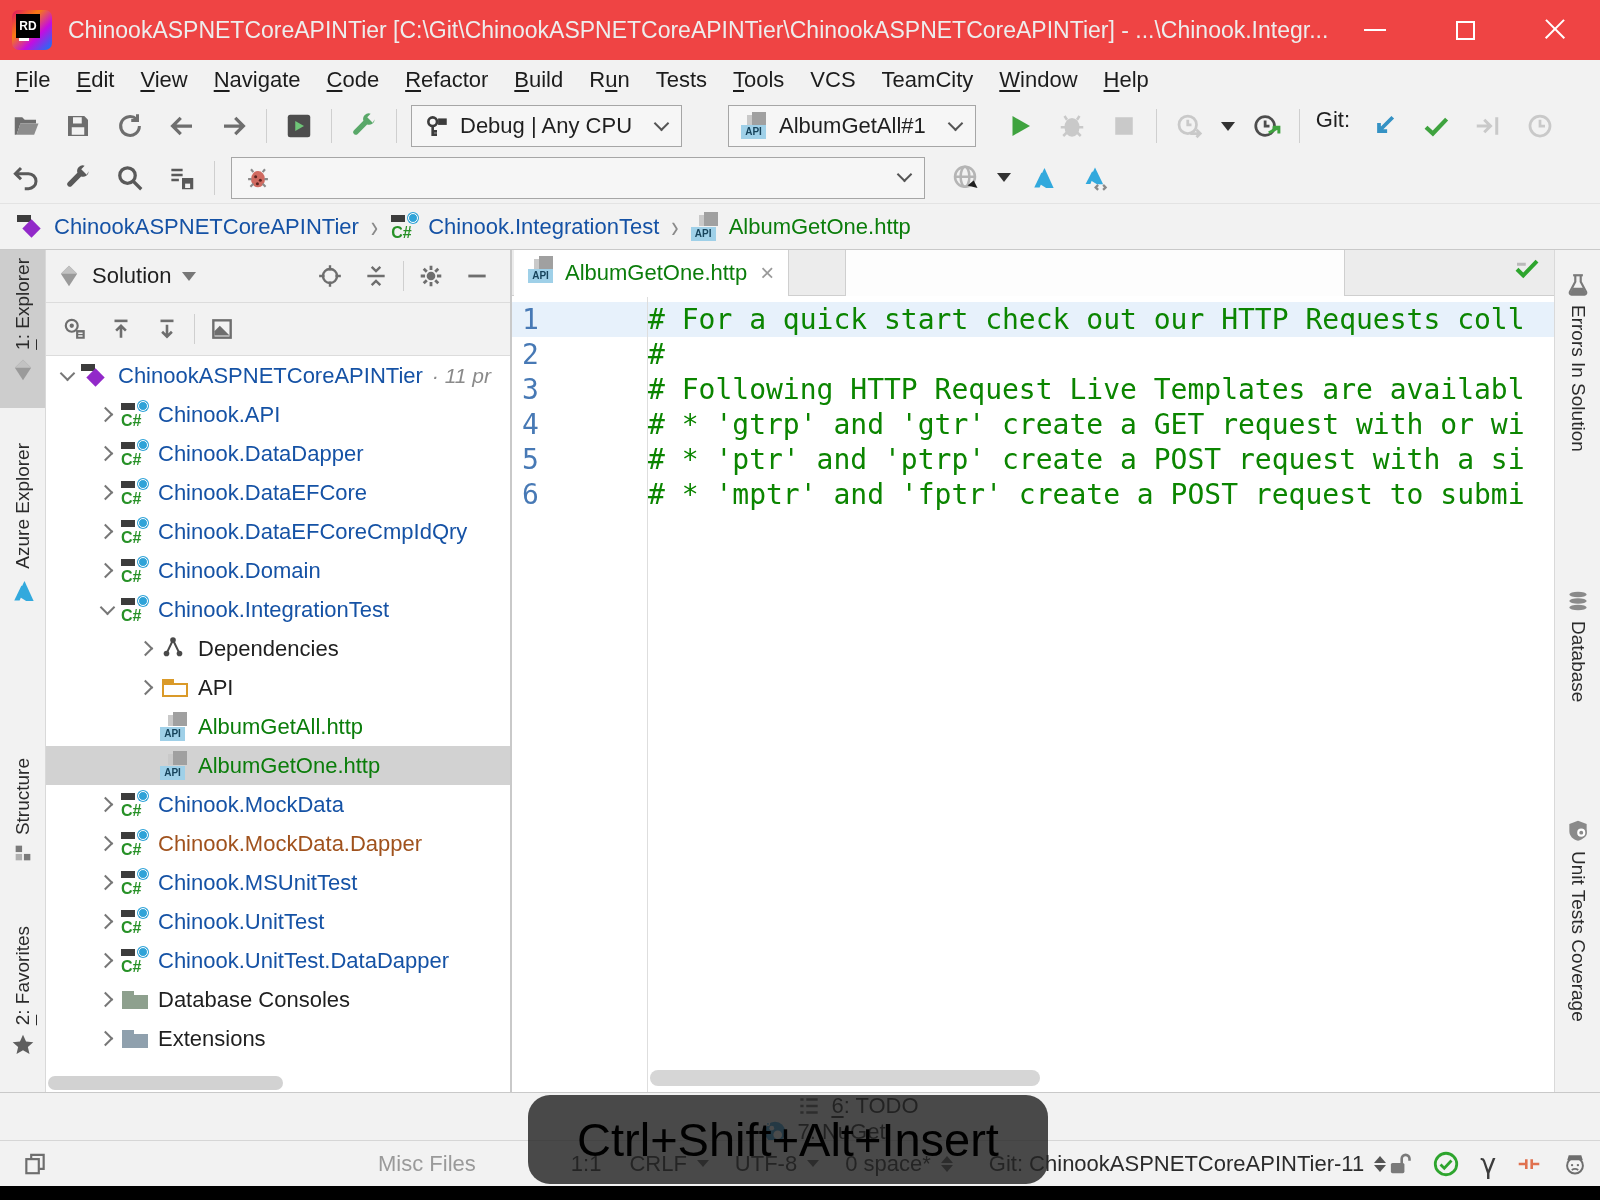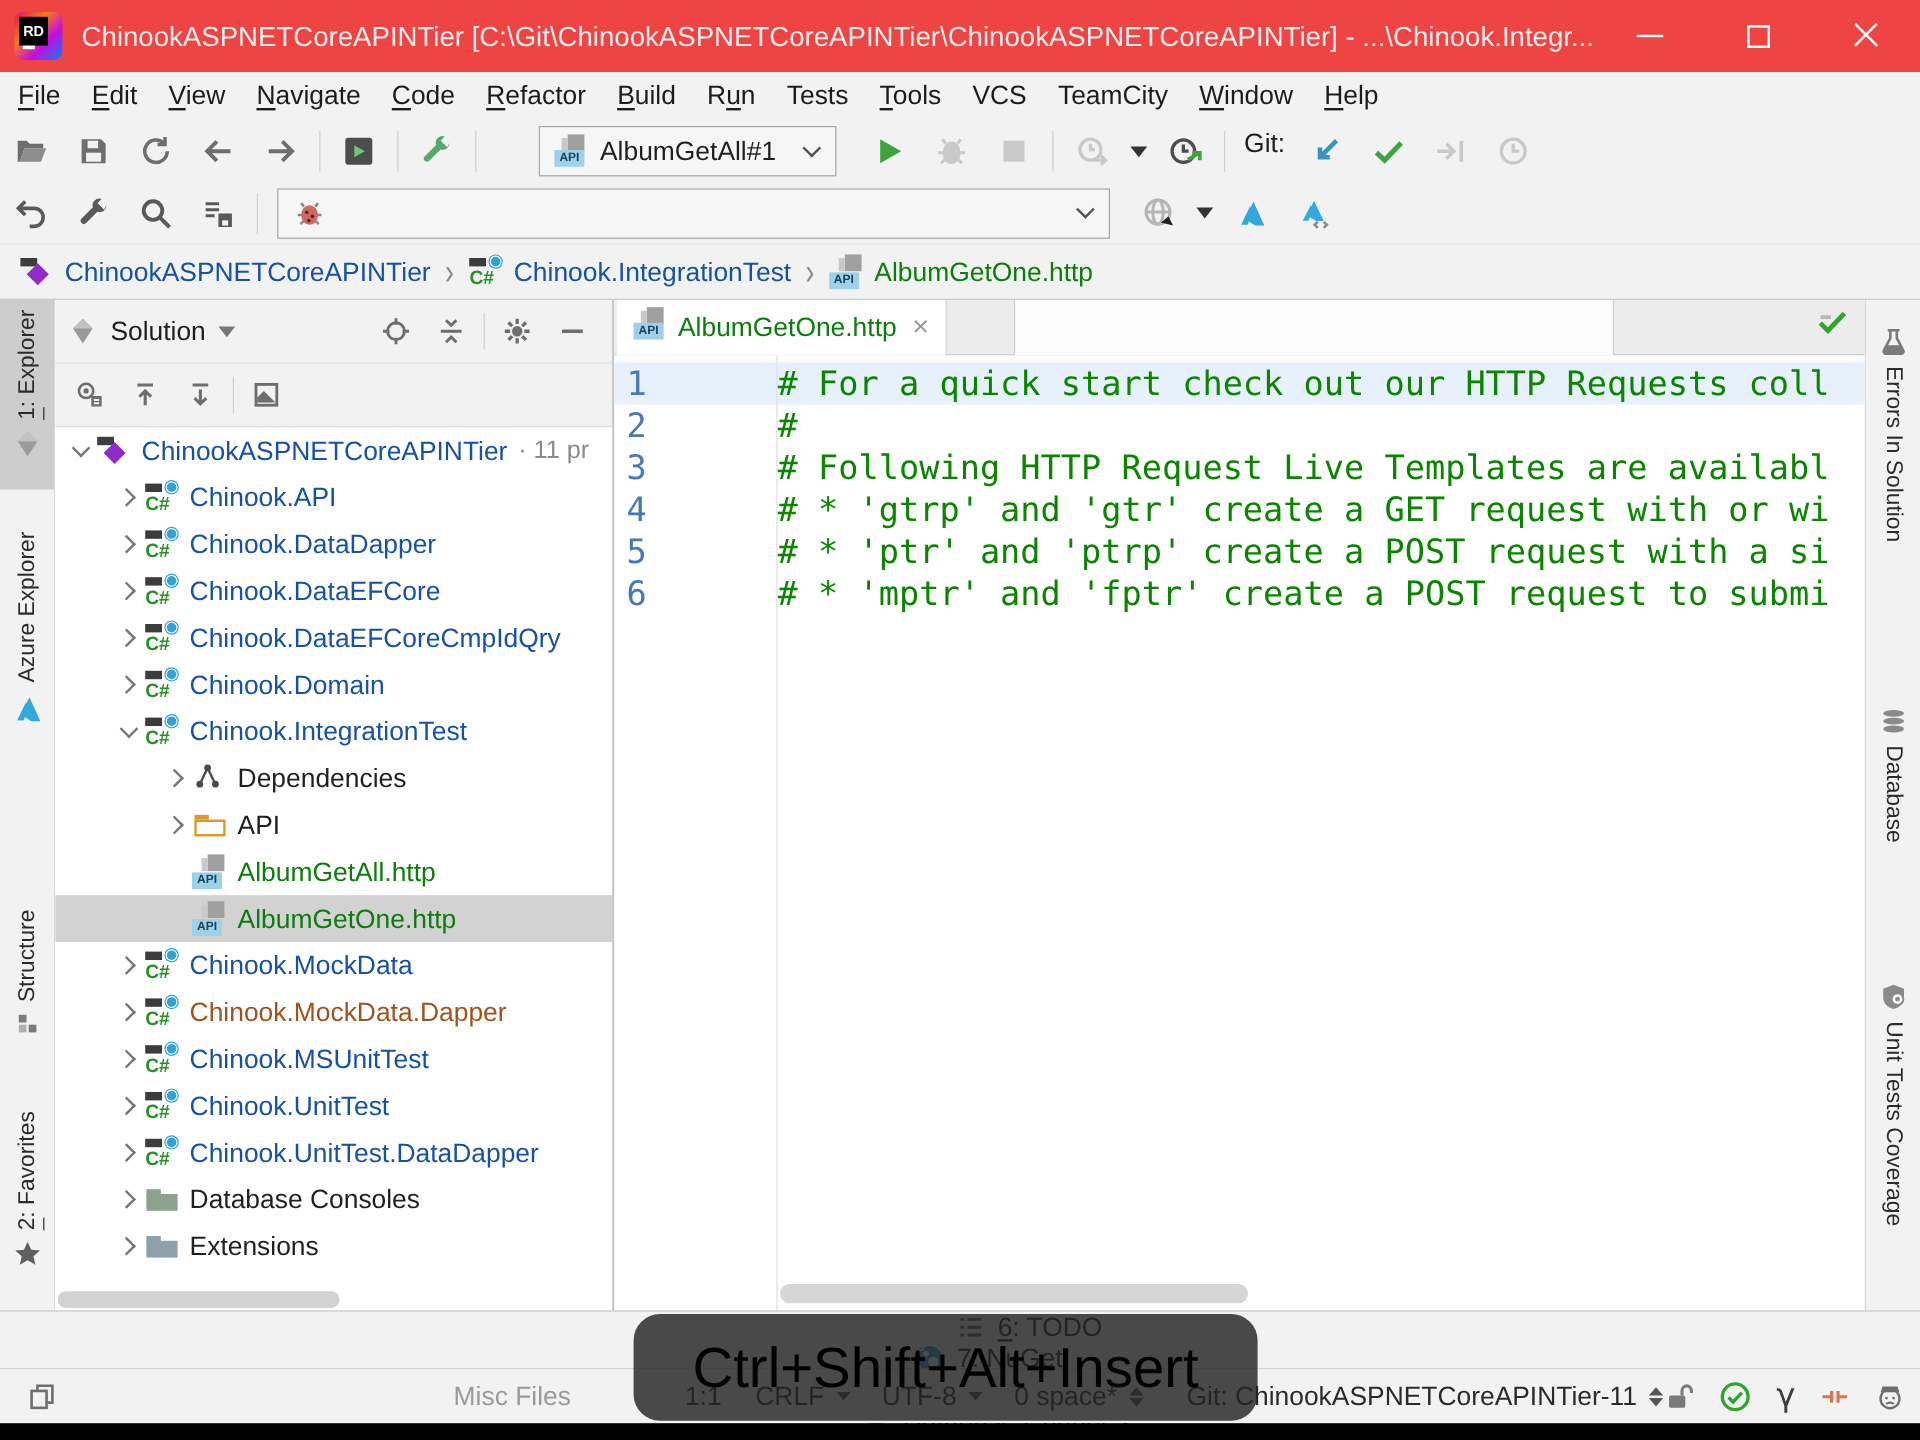--- a/index.html
+++ b/index.html
@@ -62,21 +62,21 @@
   .sol-title { font-size:22px; margin:0 4px 0 10px; }
   .hbtn { width:46px; height:42px; display:flex; align-items:center; justify-content:center; flex:none; }
   .hsep { width:1px; height:30px; background:#cfcfcf; margin:0 4px; }
   .tree { position:relative; }
   .tree-row { height:39px; display:flex; align-items:center; font-size:22px; white-space:nowrap; overflow:hidden; }
   .tree-row.selected { background:#d2d2d2; }
   .tch { width:26px; height:26px; flex:none; display:flex; align-items:center; justify-content:center; }
   .tch.right::before { content:""; width:9px; height:9px; border-right:2.5px solid #777; border-bottom:2.5px solid #777; transform:rotate(-45deg); margin-left:-3px; }
   .tch.down::before { content:""; width:9px; height:9px; border-right:2.5px solid #777; border-bottom:2.5px solid #777; transform:rotate(45deg); margin-top:-4px; }
   .tlabel { margin-left:8px; }
-  .tsuffix { margin-left:9px; color:#8a8a8a; font-size:21px; }
+  .tsuffix { margin-left:9px; color:#8a8a8a; font-style:italic; font-size:21px; }
 
   
   .ic { position:relative; width:30px; height:30px; flex:none; display:inline-block; }
   .ic .corner { position:absolute; left:1px; top:3px; width:14px; height:7px; background:#3c3c3c; }
   .ic-csproj b { position:absolute; left:1px; bottom:0px; font-size:16px; font-weight:bold; color:#279127; }
   .ic-csproj .dot { position:absolute; right:2px; top:1px; width:10px; height:10px; border-radius:50%; background:#2fa3d8; border:1.5px solid #fff; box-shadow:0 0 0 1px #2fa3d8; }
   .ic-sol .dia { position:absolute; left:9px; top:10px; width:13px; height:13px; background:#9229c9; transform:rotate(45deg); }
   .ic-http .page { position:absolute; right:3px; top:0; width:14px; height:14px; background:#a0a0a0; }
   .ic-http .page::after { content:""; position:absolute; left:-5px; top:3px; width:5px; height:11px; background:#c9c9c9; }
   .ic-http .badge { position:absolute; left:0; bottom:1px; width:25px; height:14px; background:#9fd0e8; color:#17445c; font-size:10px; font-weight:bold; text-align:center; line-height:14px; }
@@ -209,20 +209,32 @@
     </span>
     <span class="tsep"></span>
     <span class="tbtn">
       <span style="display:inline-flex;align-items:center;justify-content:center;">
         <svg width="30" height="30" viewBox="0 0 24 24" fill="none">
           <path d="M20.5 6.5a4.5 4.5 0 0 1-6 4.3L7 18.3a2.1 2.1 0 0 1-3-3l7.5-7.5a4.5 4.5 0 0 1 5.8-5.6L14.6 5 19 9.4z" fill="#59a869"></path>
         </svg>
       </span>
     </span>
     <span class="tsep"></span>
+    <span class="combo" style="margin-left:8px;min-width:262px;">
+      <span style="display:inline-flex;align-items:center;justify-content:center;">
+        <svg width="26" height="26" viewBox="0 0 24 24" fill="none">
+          <circle cx="8" cy="8" r="4" stroke="#3c3c3c" stroke-width="2.4"></circle>
+          <path d="M8 12v8h4M8 17h4" stroke="#3c3c3c" stroke-width="2.4"></path>
+          <rect x="13" y="5" width="8" height="6" fill="#3c3c3c"></rect>
+        </svg>
+      </span>
+      <span class="lbl">Debug | Any CPU</span>
+      <span style="flex:1"></span>
+      <span class="chev"></span>
+    </span>
     <span class="combo" style="margin-left:46px;min-width:218px;">
       <span class="ic ic-http" style="width:28px;height:28px;">
         <span class="page"></span>
         <span class="badge">API</span>
       </span>
       <span class="lbl">AlbumGetAll#1</span>
       <span style="flex:1"></span>
       <span class="chev"></span>
     </span>
     <span style="width:18px"></span>

